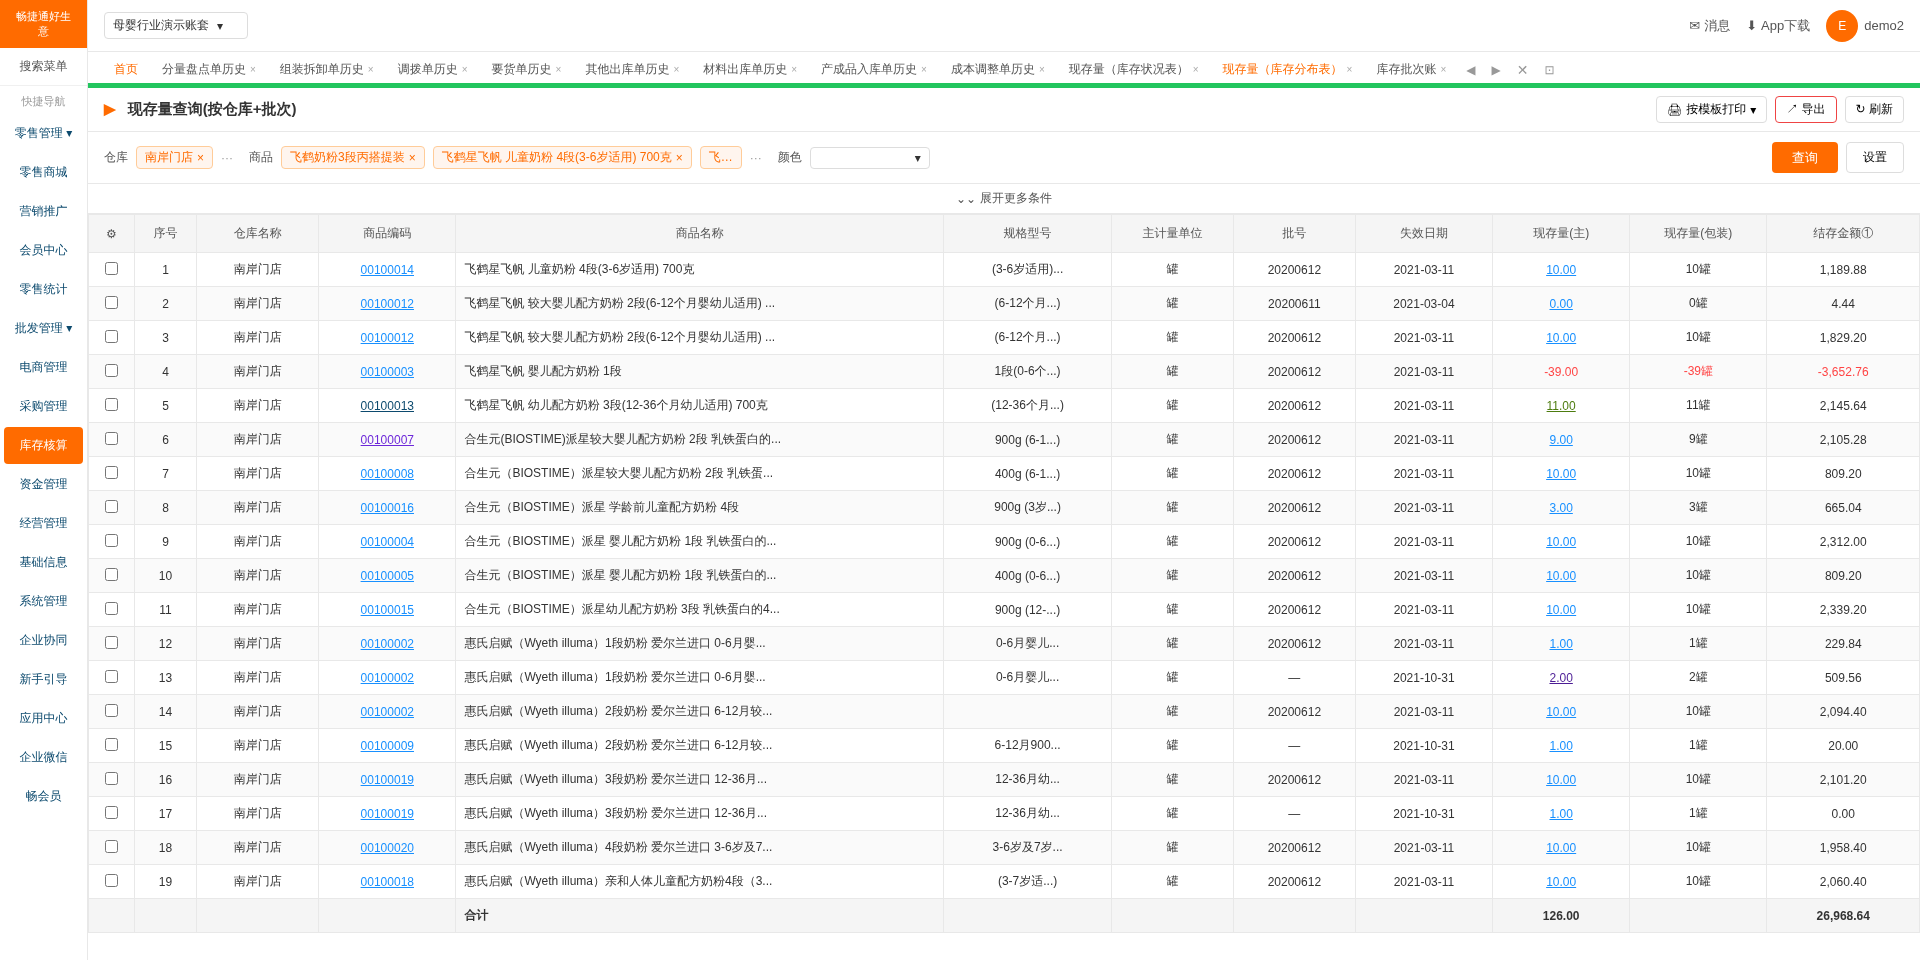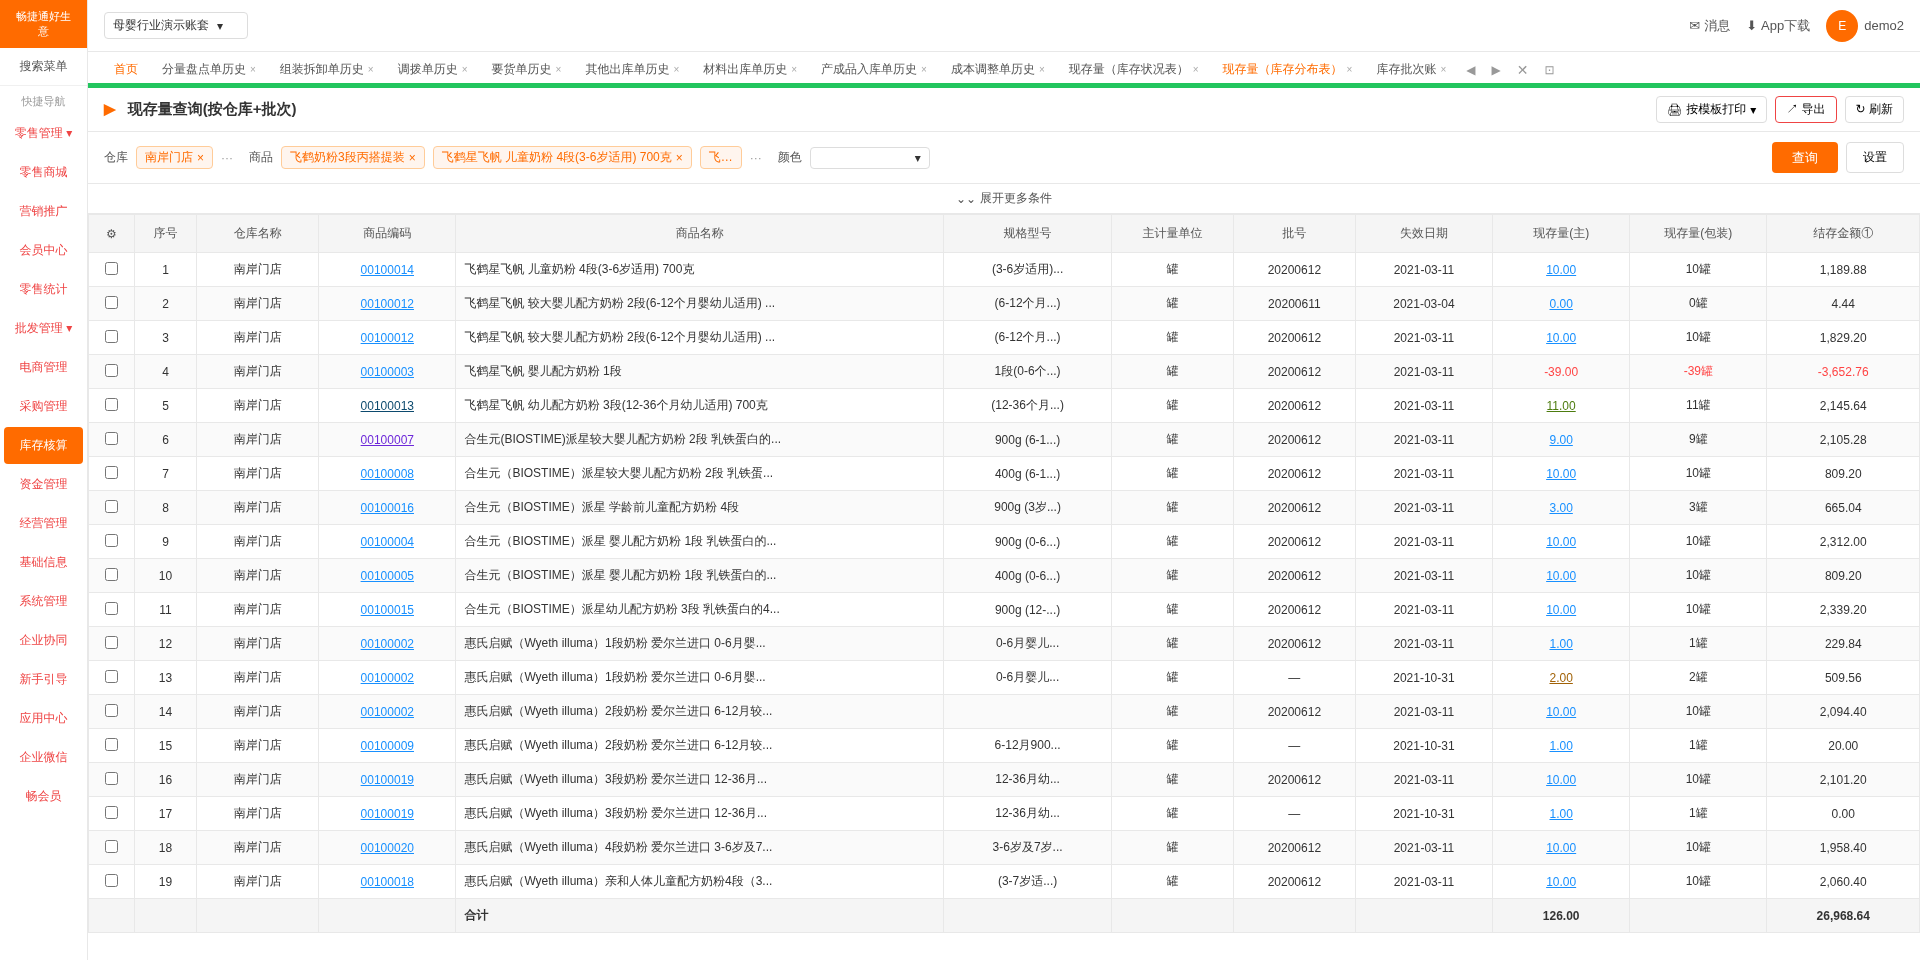--- a/index.html
+++ b/index.html
@@ -3,21 +3,21 @@
   <meta charset="utf-8">
   <style>
     * { box-sizing: border-box; margin: 0; padding: 0; }
     body { font-family: 'Microsoft YaHei', Arial, sans-serif; font-size: 12px; background: #f5f5f5; color: #333; display: flex; height: 960px; overflow: hidden; }
 
     
     .sidebar { width: 88px; background: #fff; display: flex; flex-direction: column; border-right: 1px solid #e8e8e8; flex-shrink: 0; }
     .sidebar-logo { background: #ff6b00; padding: 10px 12px; text-align: center; color: #fff; font-size: 11px; line-height: 1.4; height: 48px; display: flex; align-items: center; justify-content: center; }
     .sidebar-search { padding: 10px 8px; text-align: center; font-size: 12px; color: #555; cursor: pointer; border-bottom: 1px solid #f0f0f0; }
     .sidebar-nav-label { padding: 8px 8px 4px; text-align: center; font-size: 11px; color: #999; }
-    .sidebar-item { padding: 10px 4px; text-align: center; font-size: 12px; color: #ef4444; cursor: pointer; border-radius: 4px; margin: 2px 4px; }
+    .sidebar-item { padding: 10px 4px; text-align: center; font-size: 12px; color: #0c4a6e; cursor: pointer; border-radius: 4px; margin: 2px 4px; }
     .sidebar-item.active { background: #ff6b00; color: #fff; }
 
     
     .main { flex: 1; display: flex; flex-direction: column; overflow: hidden; }
 
     
     .page-header { background: #fff; padding: 0 16px; border-bottom: 1px solid #e8e8e8; display: flex; align-items: center; justify-content: space-between; height: 44px; flex-shrink: 0; }
     .page-title { font-size: 15px; font-weight: bold; color: #333; }
     .page-actions { display: flex; align-items: center; gap: 8px; }
     .btn-template { background: #fff; border: 1px solid #ddd; border-radius: 4px; padding: 4px 10px; font-size: 12px; cursor: pointer; display: flex; align-items: center; gap: 4px; }
@@ -447,21 +447,21 @@
           <tr>
     <td><input type="checkbox" style=""></td>
     <td>13</td>
     <td>南岸门店</td>
     <td class="td-link" style="color:#1890ff;text-decoration:underline;cursor:pointer;">00100002</td>
     <td class="td-left">惠氏启赋（Wyeth illuma）1段奶粉 爱尔兰进口 0-6月婴...</td>
     <td>0-6月婴儿...</td>
     <td>罐</td>
     <td>—</td>
     <td>2021-10-31</td>
-    <td class="td-link" style="color:#a16207;text-decoration:underline;cursor:pointer;">2.00</td>
+    <td class="td-link" style="color:#4c1d95;text-decoration:underline;cursor:pointer;">2.00</td>
     <td class="" style="">2罐</td>
     <td class="" style="">509.56</td>
   </tr>
           <tr class="row-even">
     <td><input type="checkbox" style=""></td>
     <td>14</td>
     <td>南岸门店</td>
     <td class="td-link" style="color:#1890ff;text-decoration:underline;cursor:pointer;">00100002</td>
     <td class="td-left">惠氏启赋（Wyeth illuma）2段奶粉 爱尔兰进口 6-12月较...</td>
     <td></td>

